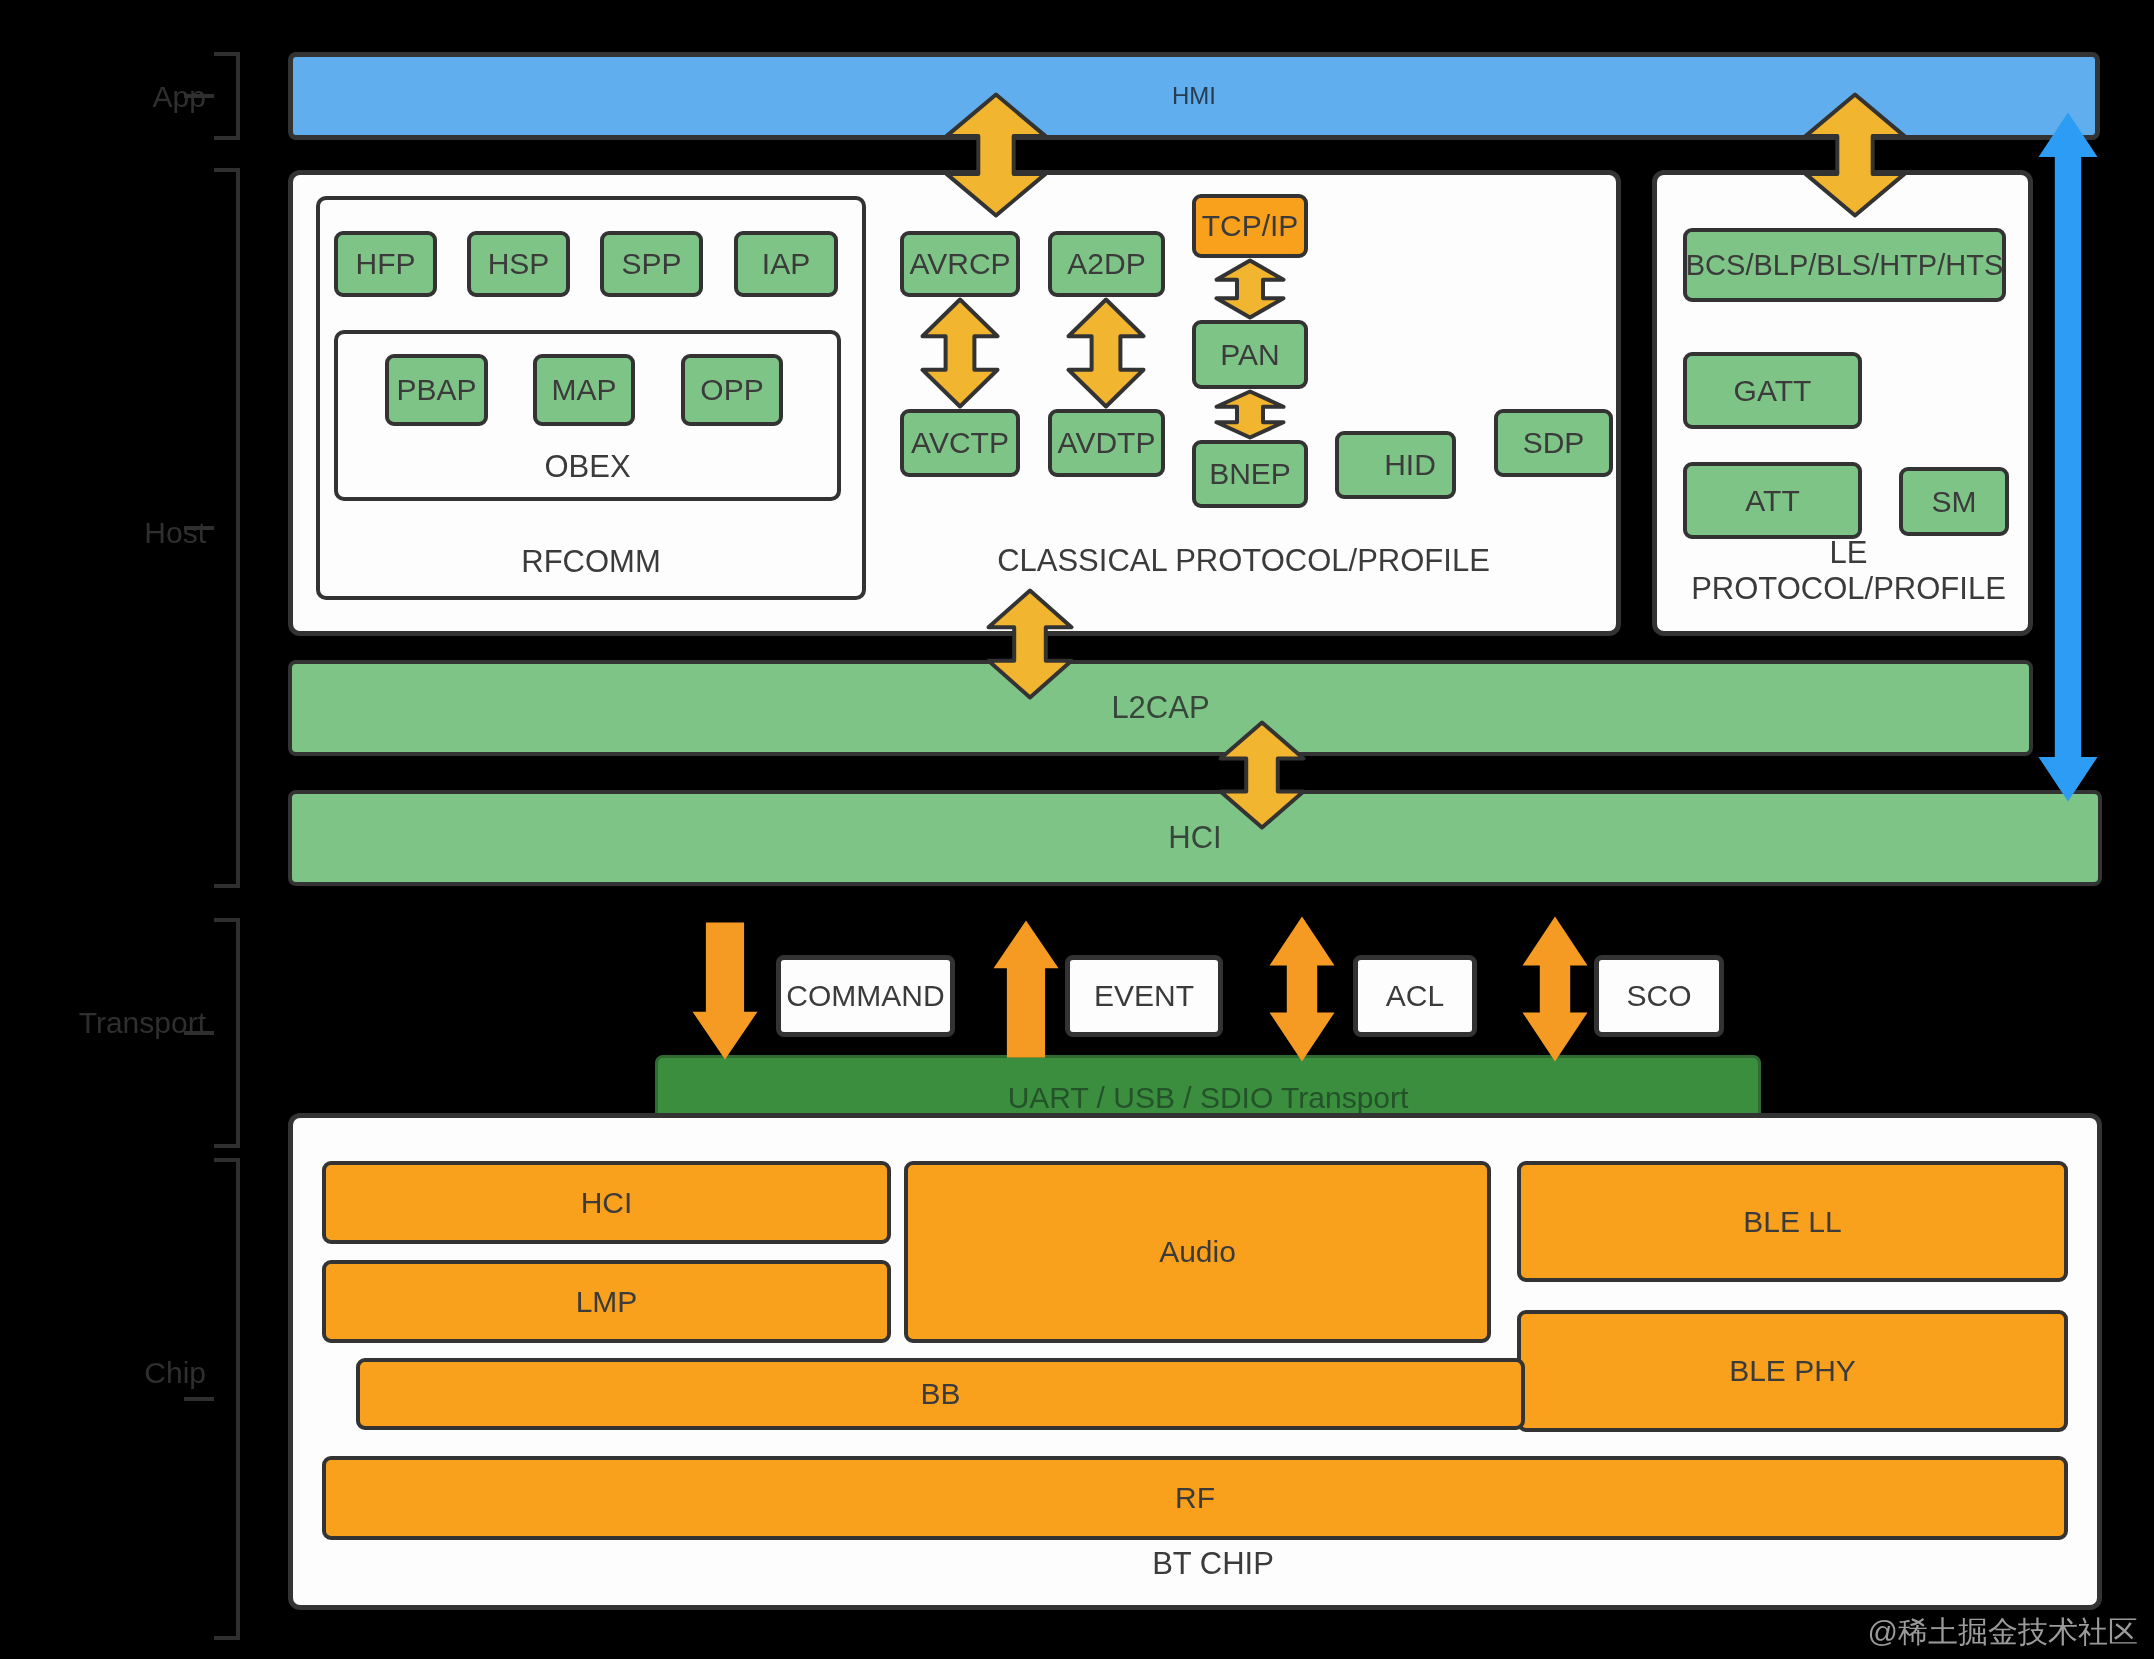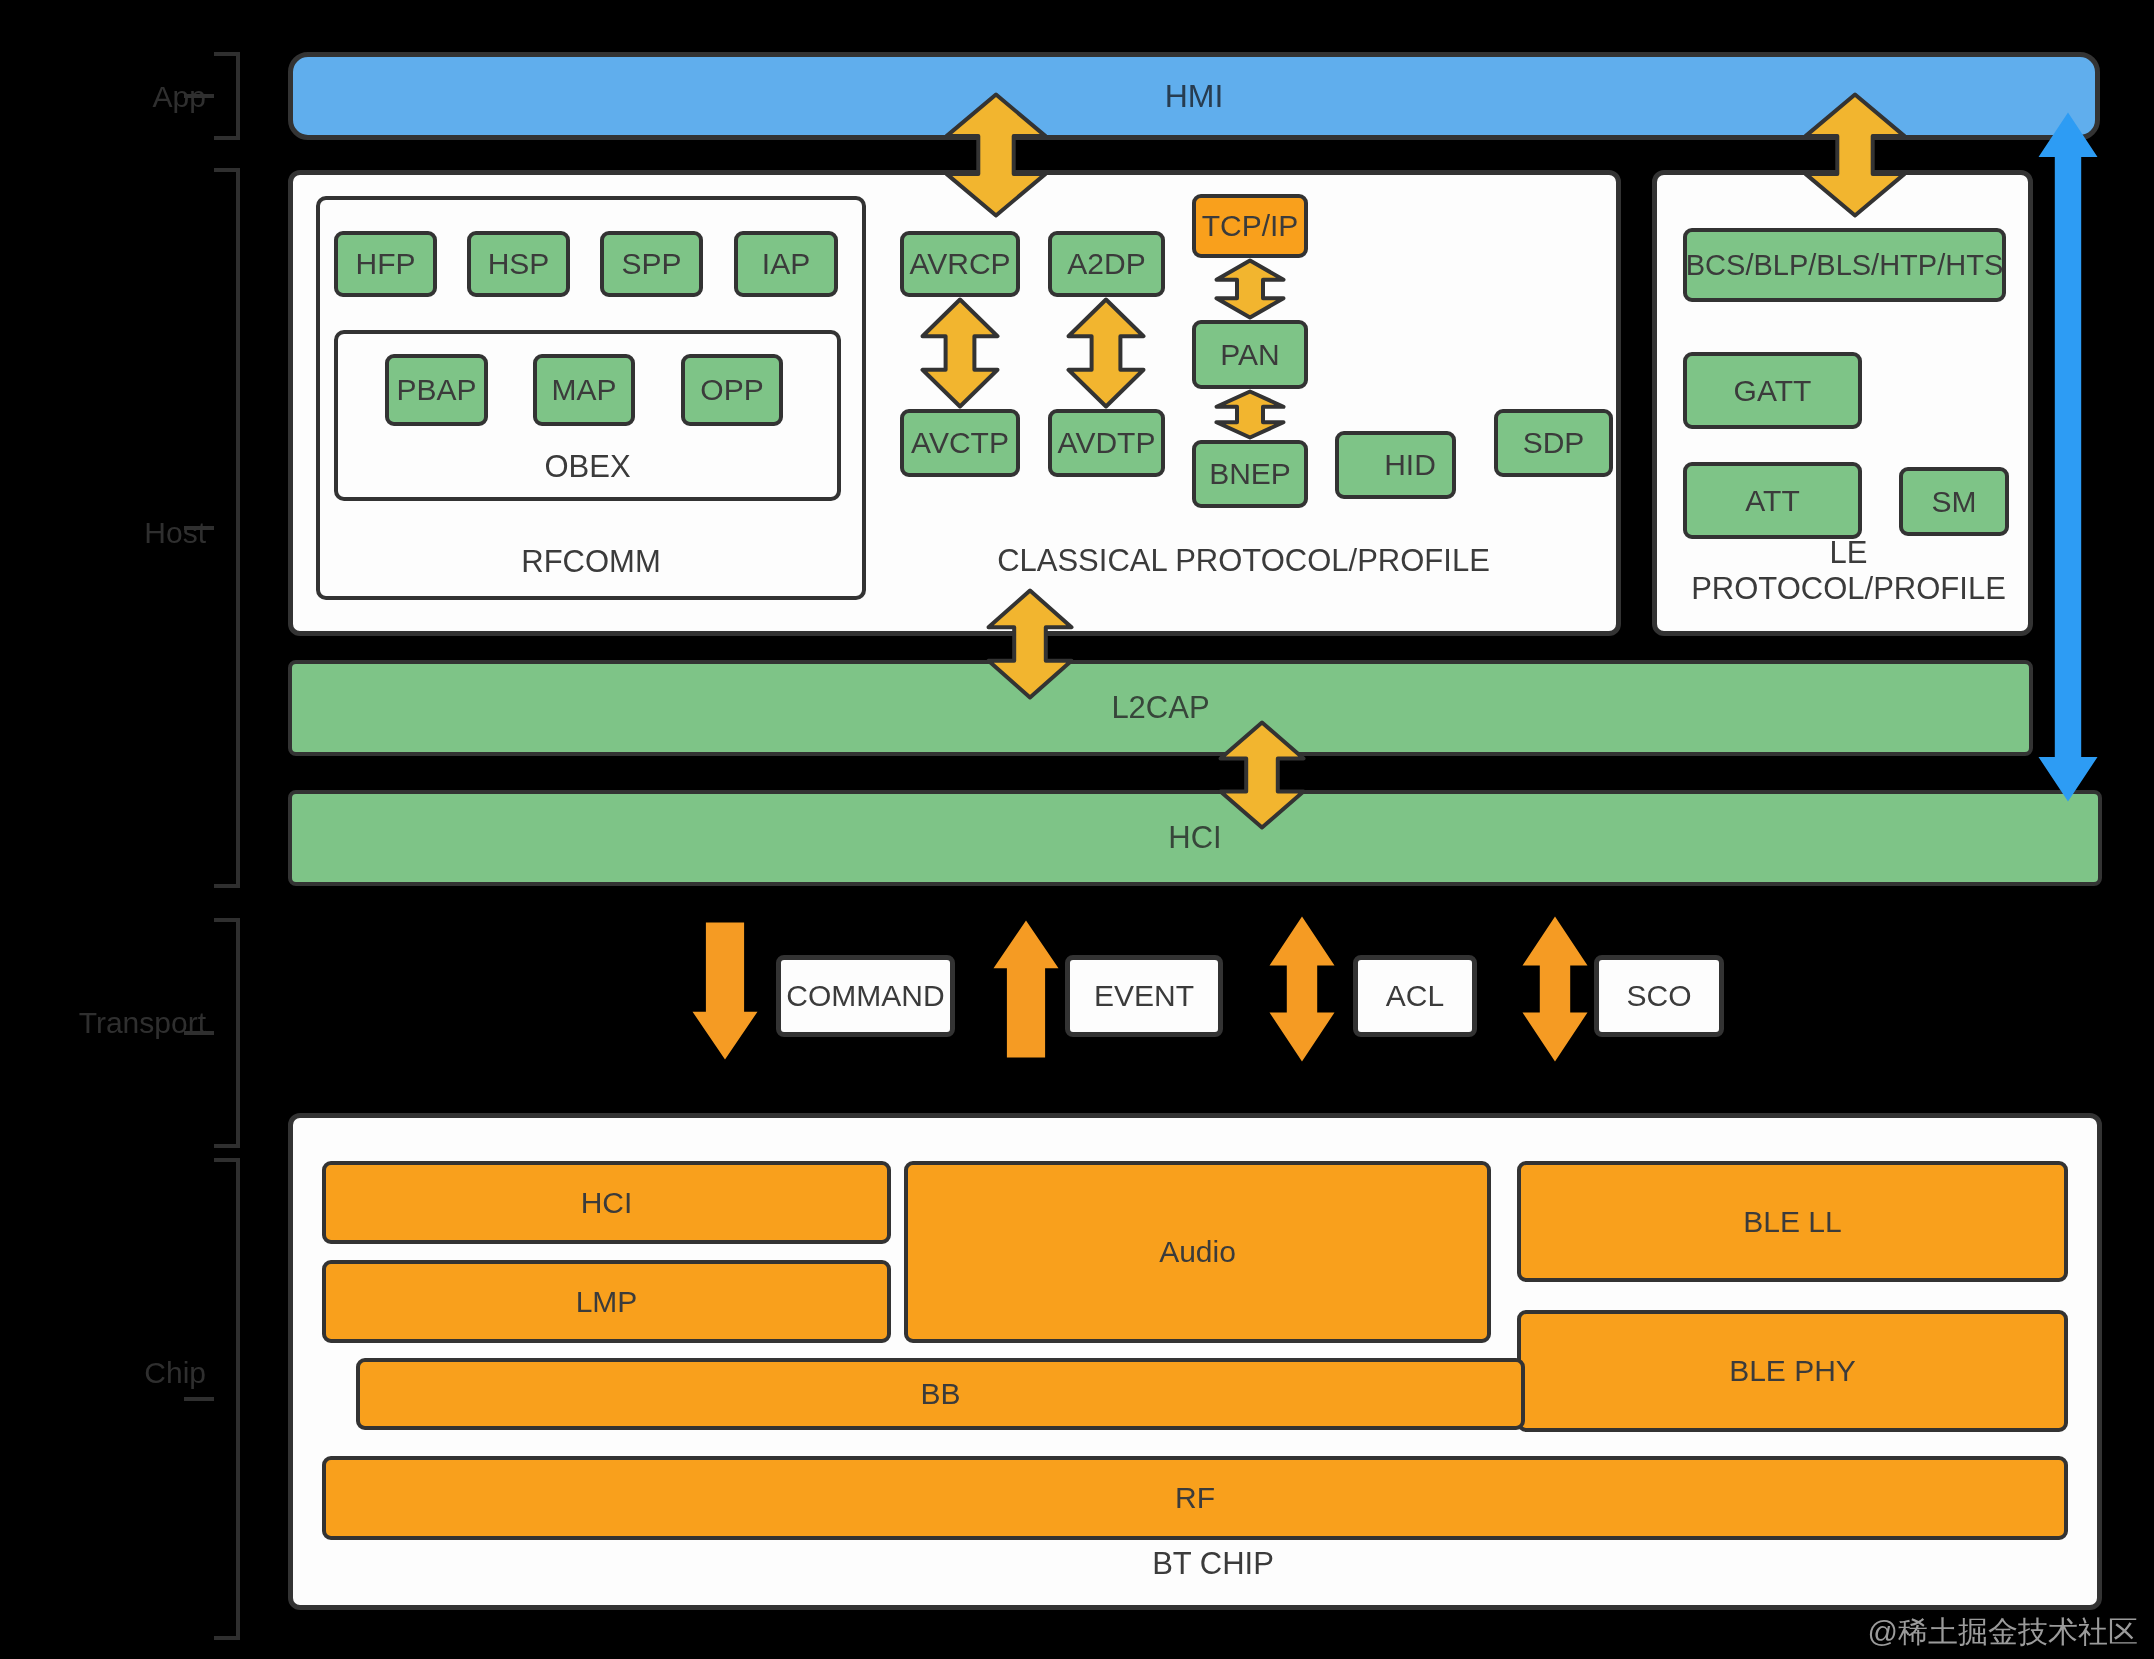--- a/index.html
+++ b/index.html
@@ -8,21 +8,21 @@
   .abs{position:absolute;box-sizing:border-box;}
   .cc{display:flex;align-items:center;justify-content:center;}
   .gbox{background:#7ec487;border:4px solid #333;border-radius:9px;color:#3b3b3b;font-size:30px;}
   .obox{background:#f9a01c;border:4px solid #333;border-radius:9px;color:#3b3b3b;font-size:30px;}
   .panel{background:#fdfdfd;border:5px solid #333;border-radius:12px;}
   .wsub{background:#fdfdfd;border:4px solid #333;border-radius:10px;}
   .bar-green{background:#7ec487;border:4px solid #333;border-radius:8px;color:#37463a;font-size:31px;}
   .bar-dgreen{background:#3a8e3d;border:3px solid #2f6b31;border-radius:8px;color:#24522a;font-size:30px;}
   .tbox{background:#fdfdfd;border:5px solid #333;border-radius:8px;color:#3b3b3b;font-size:30px;}
   .ptitle{position:absolute;left:0;right:0;text-align:center;color:#3b3b3b;font-size:31px;}
-  .hmi{background:#60aeed;border:5px solid #333;border-radius:20px;color:#273c50;font-size:32px;font-weight:500;}
+  .hmi{background:#60aeed;border:5px solid #333;border-radius:8px;color:#273c50;font-size:24px;font-weight:500;}
   .side-label{position:absolute;width:172px;text-align:right;color:#2f2f2f;font-size:30px;}
   .brace{position:absolute;width:26px;border-top:4px solid #2f2f2f;border-right:4px solid #2f2f2f;
          border-bottom:4px solid #2f2f2f;box-sizing:border-box;}
   .brace .tick{position:absolute;left:-30px;top:50%;margin-top:-2px;width:30px;height:4px;background:#2f2f2f;}
   .arrow{position:absolute;}
   .arrow svg{display:block;width:100%;height:100%;}
   .watermark{position:absolute;right:16px;bottom:6px;color:#9b9b9b;font-size:30px;}
 </style>
 </head>
 <body>
@@ -89,20 +89,21 @@
   <div class="abs cc gbox" style="left:1899px;top:467px;width:110px;height:69px;">SM</div>
 
   <div class="abs cc bar-green" style="left:288px;top:660px;width:1745px;height:96px;">L2CAP</div>
   <div class="abs cc bar-green" style="left:288px;top:790px;width:1814px;height:96px;">HCI</div>
 
   <div class="abs cc tbox" style="left:776px;top:955px;width:179px;height:82px;">COMMAND</div>
   <div class="abs cc tbox" style="left:1065px;top:955px;width:158px;height:82px;">EVENT</div>
   <div class="abs cc tbox" style="left:1353px;top:955px;width:124px;height:82px;">ACL</div>
   <div class="abs cc tbox" style="left:1594px;top:955px;width:130px;height:82px;">SCO</div>
 
+  <div class="abs cc bar-dgreen" style="left:655px;top:1055px;width:1106px;height:85px;">UART / USB / SDIO Transport</div>
 
   <div class="abs panel" style="left:288px;top:1113px;width:1814px;height:497px;">
     <div class="ptitle" style="top:428px;padding-left:36px;">BT CHIP</div>
   </div>
   <div class="abs cc obox" style="left:322px;top:1161px;width:569px;height:83px;">HCI</div>
   <div class="abs cc obox" style="left:322px;top:1260px;width:569px;height:83px;">LMP</div>
   <div class="abs cc obox" style="left:904px;top:1161px;width:587px;height:182px;">Audio</div>
   <div class="abs cc obox" style="left:1517px;top:1161px;width:551px;height:121px;">BLE LL</div>
   <div class="abs cc obox" style="left:1517px;top:1310px;width:551px;height:122px;">BLE PHY</div>
   <div class="abs cc obox" style="left:322px;top:1358px;width:1169px;height:72px;margin-left:34px;">BB</div>

